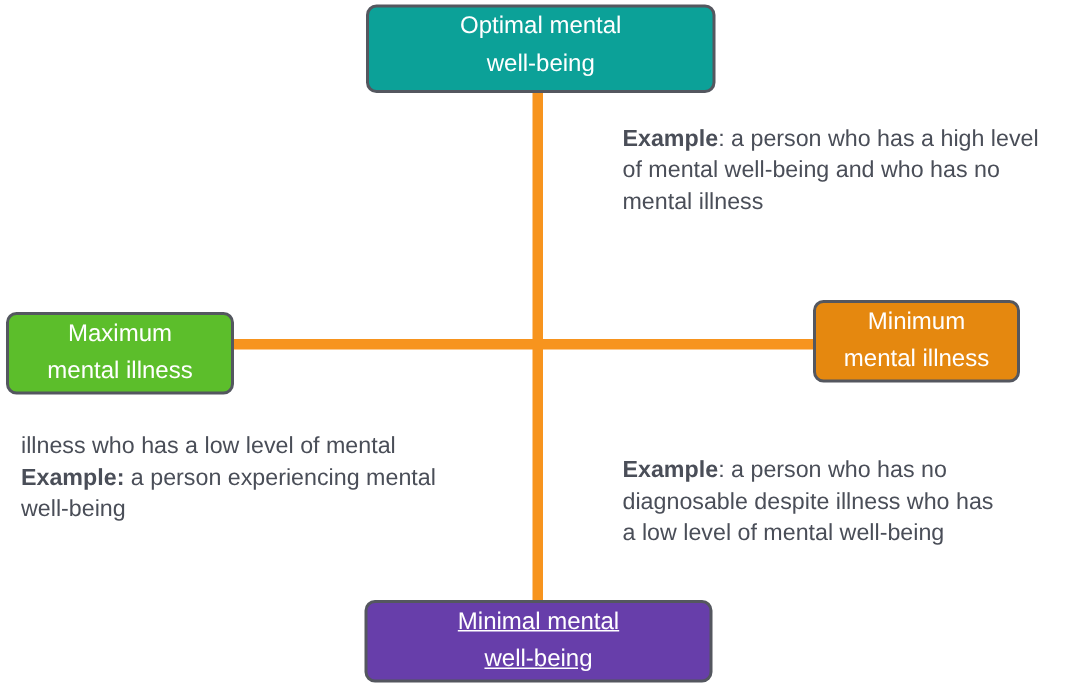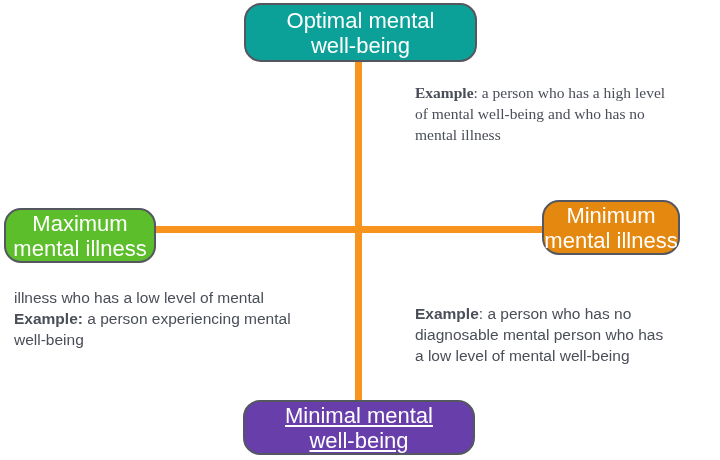--- a/index.html
+++ b/index.html
@@ -10,35 +10,35 @@
   *{margin:0;padding:0;box-sizing:border-box;}
   html,body{background:#fff;}
   body{font-family:"Liberation Sans",sans-serif;}
   .canvas{
     position:relative;width:720px;height:460px;background:var(--bg);overflow:hidden;
   }
   .axis{position:absolute;background:var(--line);z-index:1;}
   .axis.v{left:355px;top:60px;width:7px;height:342px;}
   .axis.h{left:154px;top:226px;width:406px;height:7px;}
   .node{
-    position:absolute;z-index:2;border:2.5px solid var(--border);border-radius:17px;
-    display:flex;flex-direction:column;align-items:center;justify-content:center;
-    color:var(--box-text);font-size:22px;line-height:25px;text-align:center;
+    position:absolute;z-index:2;border:2.5px solid var(--border);border-radius:7px;
+    display:flex;flex-direction:column;align-items:center;justify-content:flex-start;
+    color:var(--box-text);font-size:16px;line-height:25px;text-align:center;
   }
   .node.top{left:244px;top:3px;width:233px;height:59px;background:var(--top-box);}
   .node.left{left:4px;top:208px;width:152px;height:55px;background:var(--left-box);}
   .node.right{left:542px;top:200px;width:138px;height:55px;background:var(--right-box);}
   .node.bottom{left:243px;top:400px;width:232px;height:55px;background:var(--bottom-box);text-decoration:underline;}
   .qtext{
     position:absolute;z-index:2;color:var(--text);font-size:15.5px;line-height:21px;
     white-space:nowrap;
   }
   .qtext b{font-weight:bold;}
   .qtext.tl{left:14px;top:80px;}
-  .qtext.tr{left:415px;top:82px;font-family:Liberation Serif, serif;}
+  .qtext.tr{left:415px;top:82px;}
   .qtext.bl{left:14px;top:287px;}
   .qtext.br{left:415px;top:303px;}
 </style>
 </head>
 <body>
 
 <div class="canvas">
 
   <div class="axis v"></div>
   <div class="axis h"></div>
@@ -71,17 +71,17 @@
   </div>
 
   <div class="qtext bl">
     <div>illness who has a low level of mental</div>
     <div><b>Example:</b><span> a person experiencing mental</span></div>
     <div>well-being</div>
   </div>
 
   <div class="qtext br">
     <div><b>Example</b><span>: a person who has no</span></div>
-    <div>diagnosable mental person who has</div>
+    <div>diagnosable despite illness who has</div>
     <div>a low level of mental well-being</div>
   </div>
 
 </div>
 
 </body></html>

